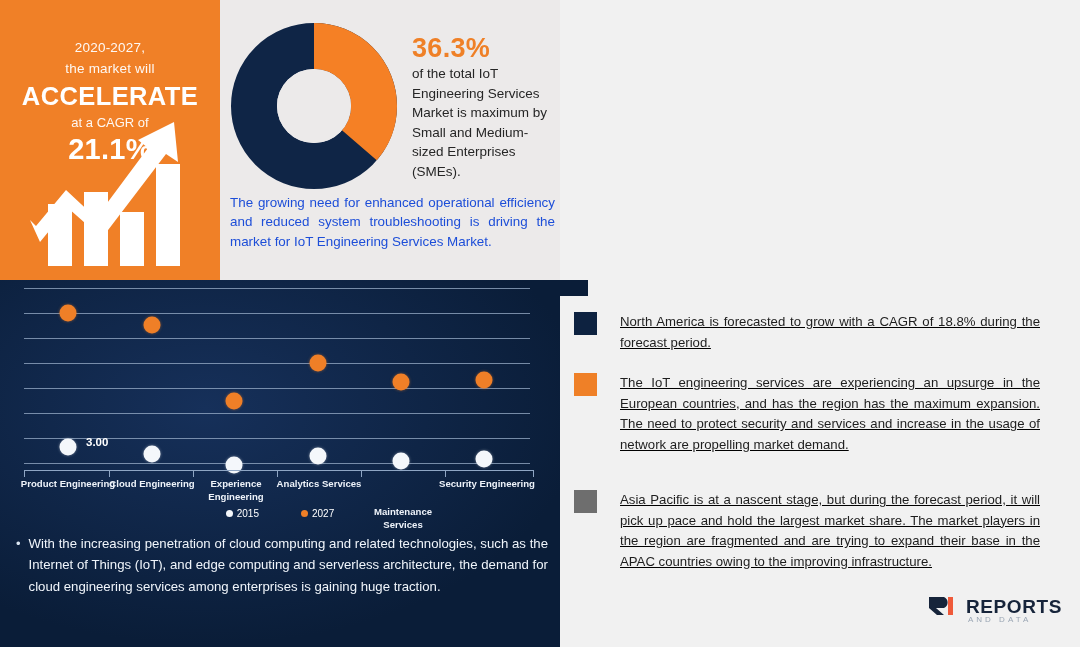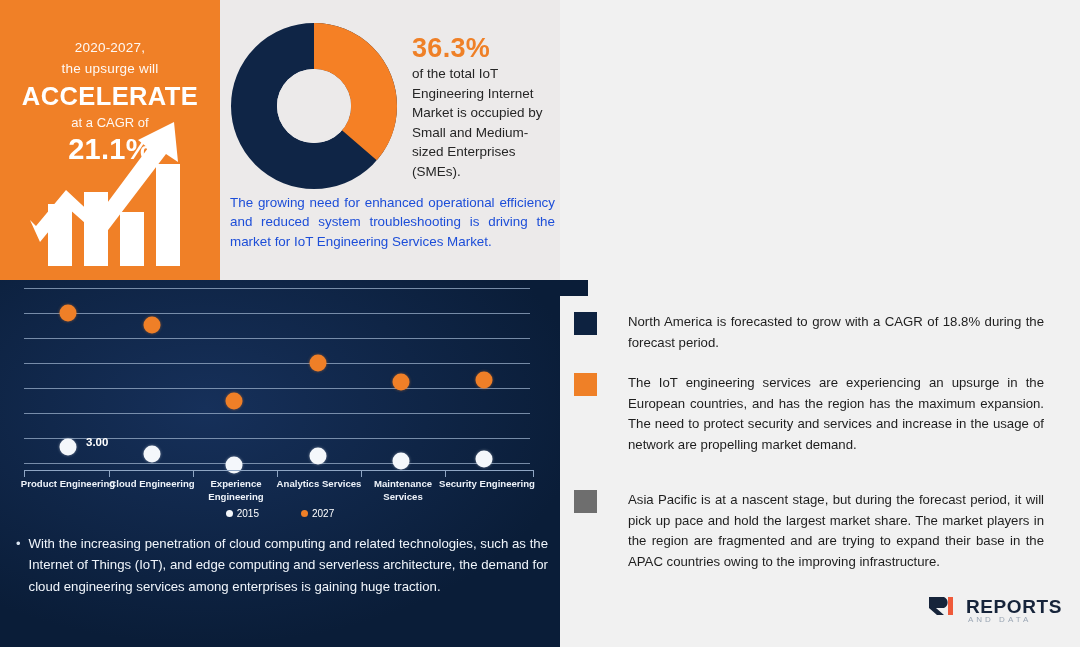--- a/index.html
+++ b/index.html
@@ -90,21 +90,21 @@
   }
   .navy-bullet .b-dot{color:#dbe6f2;font-size:13px;line-height:21px;padding-left:2px;}
   .navy-bullet .b-txt{
     font-size:13.2px;line-height:21.3px;color:#f0f5fb;text-align:justify;flex:1;
   }
 
   
   .notes-panel{
     position:absolute;left:560px;top:296px;width:520px;height:351px;background:#f1f1f1;
   }
-  .note{position:absolute;display:flex;gap:8px;}
+  .note{position:absolute;display:flex;gap:0;text-decoration:underline;}
   .note-sw{width:23px;height:23px;flex:0 0 23px;}
   .note-sw.navy{background:#0d2240;}
   .note-sw.orange{background:#ef8027;}
   .note-sw.grey{background:#6e6e6e;}
   .note-txt{
     margin-left:23px;width:420px;
     font-size:13.2px;line-height:20.5px;color:#1e1e1e;text-align:justify;
   }
 
   
@@ -120,21 +120,21 @@
   .logo-mark{position:absolute;left:0;top:2px;width:34px;height:19px;}
 </style>
 </head>
 <body>
 
 <div id="page">
 
   <div class="cagr-panel">
     <div class="cagr-lines">
       <div class="cagr-l1">2020-2027,</div>
-      <div class="cagr-l2">the upsurge will</div>
+      <div class="cagr-l2">the market will</div>
       <div class="cagr-big">ACCELERATE</div>
       <div class="cagr-l4">at a CAGR of</div>
       <div class="cagr-pct">21.1%</div>
     </div>
     <svg class="growth-art" viewBox="0 0 170 165">
       <g fill="#ffffff">
         <path d="M22 96 L46 96 L46 158 L22 158 Z"></path>
         <path d="M58 84 L82 84 L82 158 L58 158 Z"></path>
         <path d="M94 104 L118 104 L118 158 L94 158 Z"></path>
         <path d="M130 56 L154 56 L154 158 L130 158 Z"></path>
@@ -146,21 +146,21 @@
   <div class="donut-panel">
     <div class="donut-wrap">
       <svg viewBox="0 0 168 168" width="168" height="168">
         <circle cx="84" cy="84" r="60" fill="none" stroke="#0f2546" stroke-width="46"></circle>
         <circle id="donut-slice" cx="84" cy="84" r="60" fill="none" stroke="#f58025" stroke-width="46" transform="rotate(-90 84 84)" stroke-dasharray="136.84777599037136 240.14334244040379"></circle>
         <circle cx="84" cy="84" r="37" fill="#eceaea"></circle>
       </svg>
     </div>
     <div class="donut-note">
       <div class="donut-pct">36.3%</div>
-      <div class="donut-txt">of the total IoT Engineering Internet Market is occupied by Small and Medium-sized Enterprises (SMEs).</div>
+      <div class="donut-txt">of the total IoT Engineering Services Market is maximum by Small and Medium-sized Enterprises (SMEs).</div>
     </div>
     <div class="donut-para">The growing need for enhanced operational efficiency and reduced system troubleshooting is driving the market for IoT Engineering Services Market.</div>
   </div>
 
   <div class="bar-panel">
     
     
 
     
     
@@ -211,21 +211,21 @@
       <div class="dot-tick" style="left:168px;"></div>
       <div class="dot-tick" style="left:252px;"></div>
       <div class="dot-tick" style="left:336px;"></div>
       <div class="dot-tick" style="left:420px;"></div>
     </div>
 
     <div class="cat-label" style="left:68px;">Product Engineering</div>
     <div class="cat-label" style="left:152px;">Cloud Engineering</div>
     <div class="cat-label" style="left:236px;">Experience Engineering</div>
     <div class="cat-label" style="left:319px;">Analytics Services</div>
-    <div class="cat-label" style="left:403px;">Maintenance Services</div>
+    <div class="cat-label" style="left:403px;margin-top:28px;">Maintenance Services</div>
     <div class="cat-label" style="left:487px;">Security Engineering</div>
 
     <div class="dot-legend">
       <div class="dl-item">
         <span class="dl-dot" style="background:#f4f7fb"></span>
         <span>2015</span>
       </div>
       <div class="dl-item">
         <span class="dl-dot" style="background:#ef7f27"></span>
         <span>2027</span>

